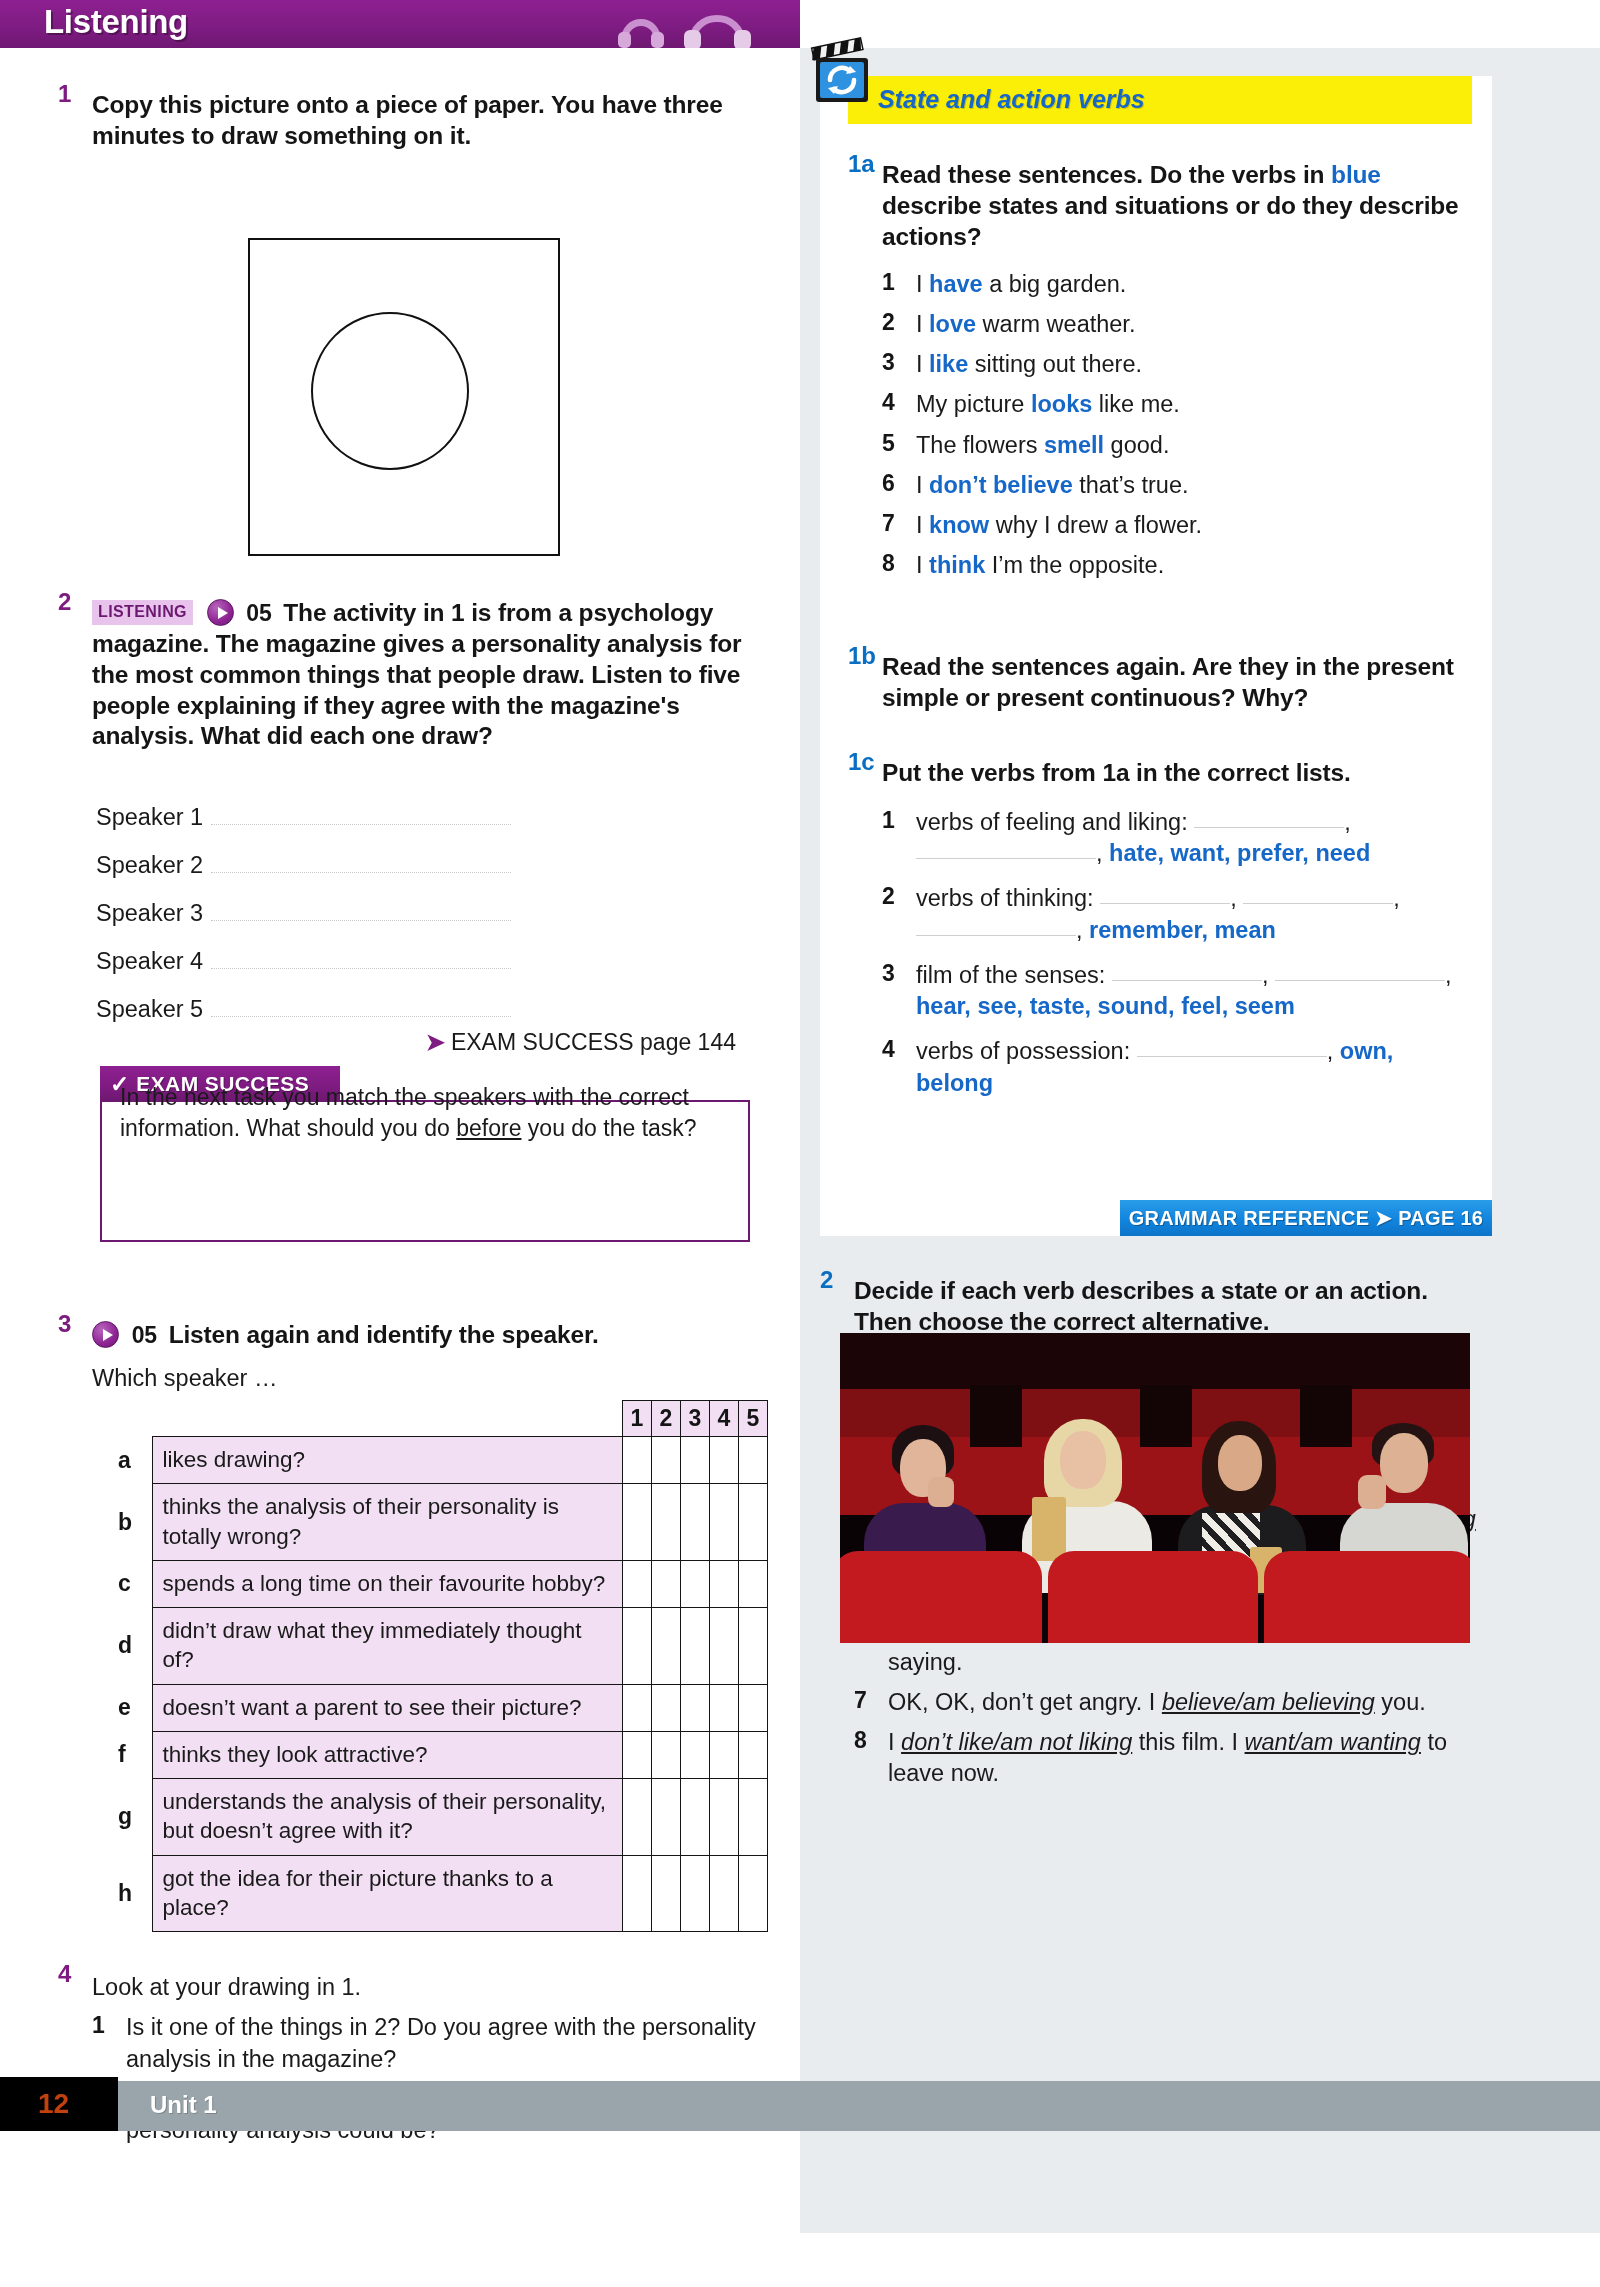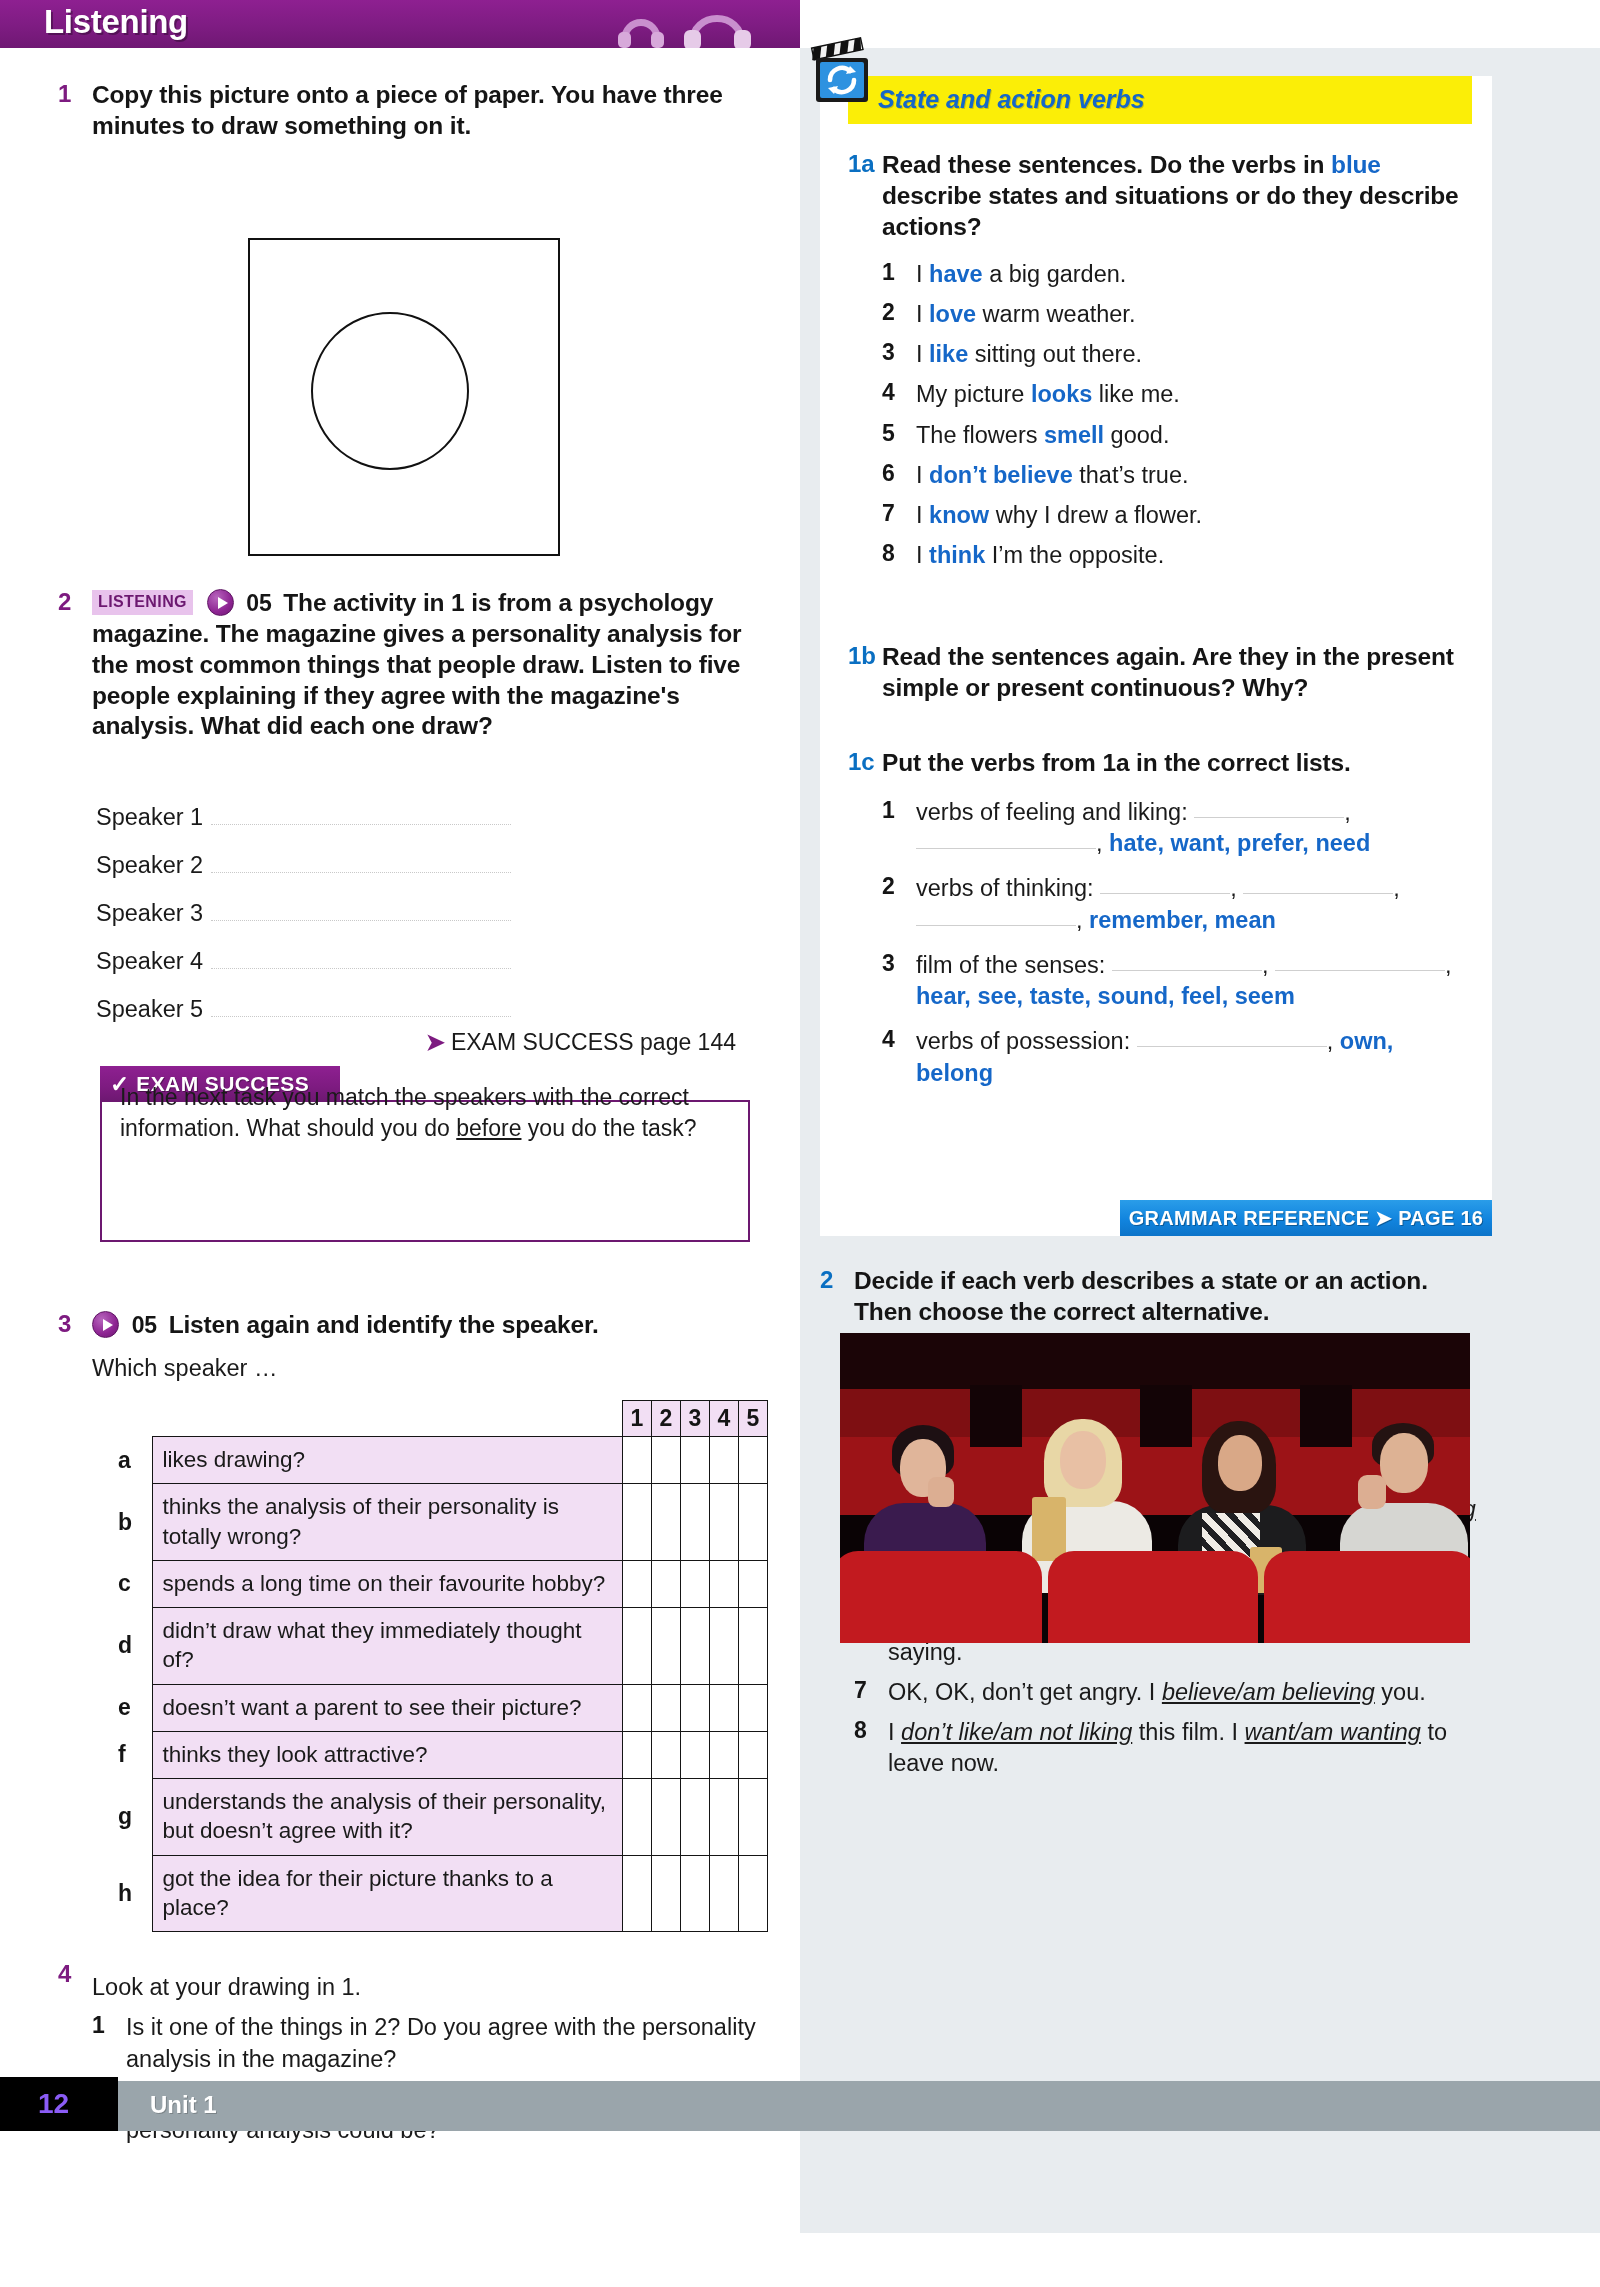--- a/index.html
+++ b/index.html
@@ -51,21 +51,21 @@
   .ex { position: absolute; display: flex; }
   .ex-num {
     font-size: 24px; font-weight: bold; flex: 0 0 auto;
     width: 34px; text-align: left;
   }
   .num-purple { color: #7d1b80; }
   .num-blue { color: #0a6fc2; }
   .ex-body { flex: 1 1 auto; }
   .bold-prompt {
     font-size: 24.5px; font-weight: bold; color: #151515;
-    line-height: 1.26; letter-spacing: -.15px;
+    line-height: 1.26; letter-spacing: -.15px; margin-top: 10px;
   }
   .plain {
     font-size: 23.5px; color: #1a1a1a; line-height: 1.33;
     font-weight: normal;
   }
   .blue-word { color: #1567c8; font-weight: bold; }
   .ital { font-style: italic; }
   .ul { text-decoration: underline; }
 
   
@@ -221,21 +221,21 @@
     background: radial-gradient(ellipse at center, rgba(190,70,200,.85) 0%, rgba(60,10,70,0) 75%);
   }
 
   
   .footer { position: absolute; left: 0; bottom: 0; width: 1600px; height: 54px; }
   .foot-black {
     position: absolute; left: 0; bottom: 0; width: 118px; height: 54px; background: #000;
   }
   .foot-pg {
     position: absolute; left: 38px; bottom: 11px;
-    font-size: 28px; font-weight: bold; color: #8b5cf6;
+    font-size: 28px; font-weight: bold; color: #c2410c;
   }
   .foot-grey {
     position: absolute; left: 118px; bottom: 0; width: 1482px; height: 50px;
     background: #9aa5ab;
   }
   .foot-unit {
     position: absolute; left: 150px; bottom: 12px;
     font-size: 24px; font-weight: bold; color: #ffffff;
     text-shadow: 1px 1px 0 rgba(0,0,0,.2);
   }

